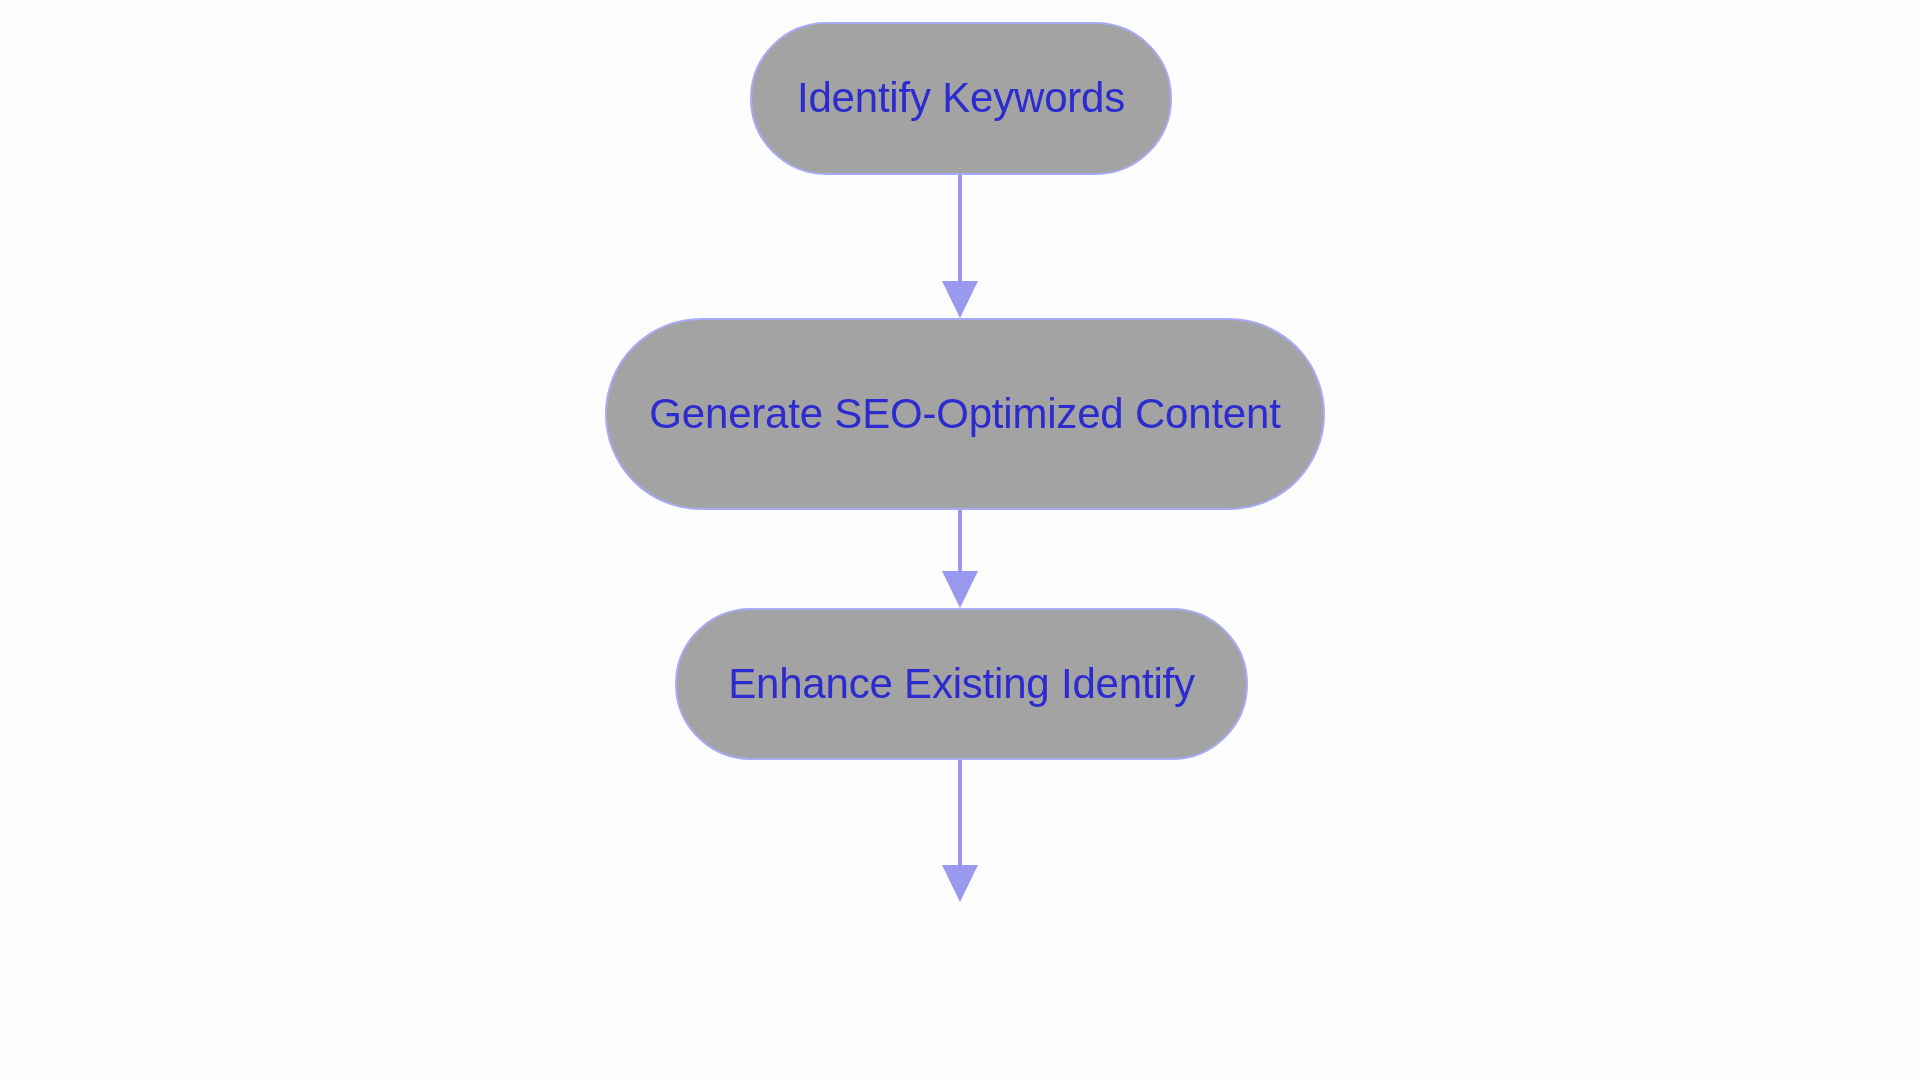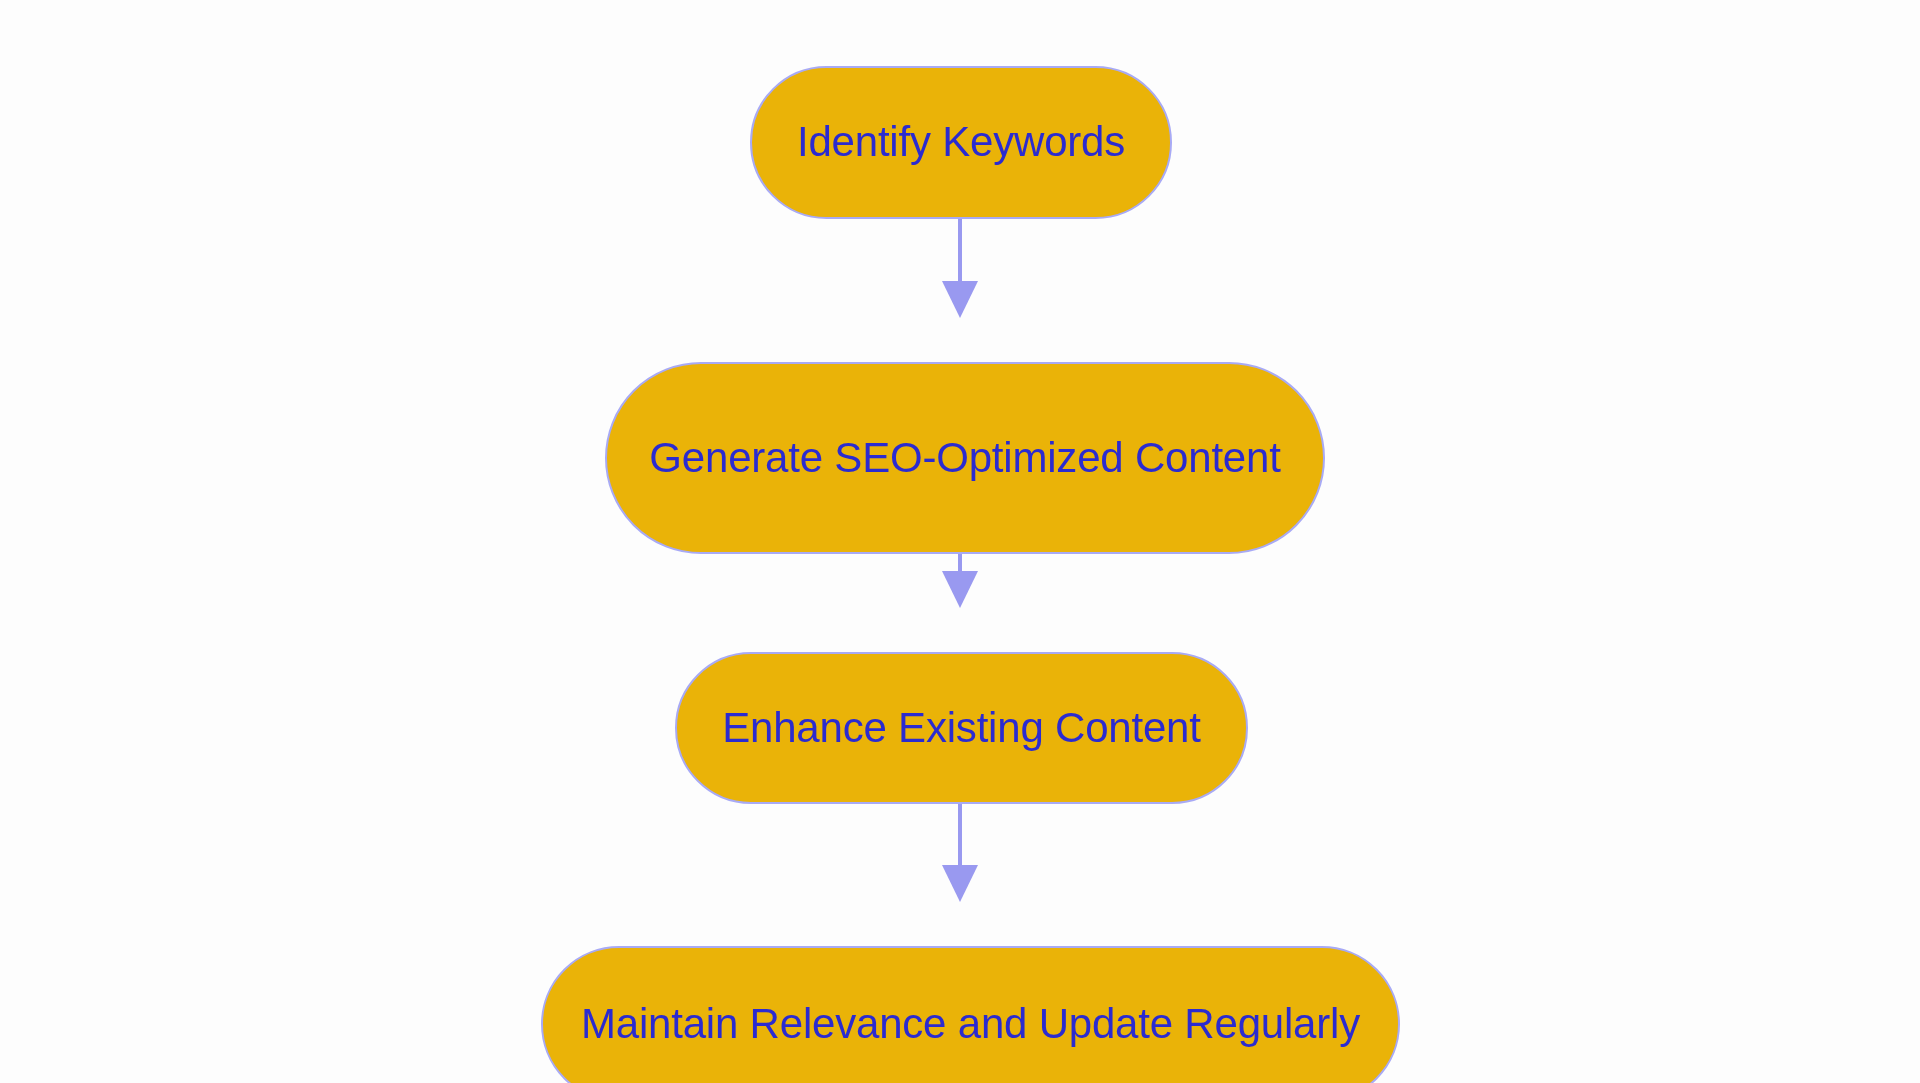--- a/index.html
+++ b/index.html
@@ -22,25 +22,24 @@
     background: #fdfdfd;
   }
 
   
   .node {
     position: absolute;
     box-sizing: border-box;
     display: flex;
     align-items: center;
     justify-content: center;
-    background: #eab308;
+    background: #a3a3a3;
     border: 2px solid #a8aaf5;
     border-radius: 999px;
     z-index: 2;
-    margin-top: 44px;
   }
   .node-label {
     color: #2b2bd0;
     font-family: "Liberation Sans", sans-serif;
     font-size: 42px;
     font-weight: 400;
     line-height: 1.05;
     letter-spacing: -0.2px;
     white-space: nowrap;
     text-align: center;
@@ -94,20 +93,17 @@
 
   <div class="node" id="node-0">
     <span class="node-label">Identify Keywords</span>
   </div>
 
   <div class="node" id="node-1">
     <span class="node-label">Generate SEO-Optimized Content</span>
   </div>
 
   <div class="node" id="node-2">
-    <span class="node-label">Enhance Existing Content</span>
+    <span class="node-label">Enhance Existing Identify</span>
   </div>
 
-  <div class="node" id="node-3">
-    <span class="node-label">Maintain Relevance and Update Regularly</span>
-  </div>
 
 </div>
 
 </body></html>

